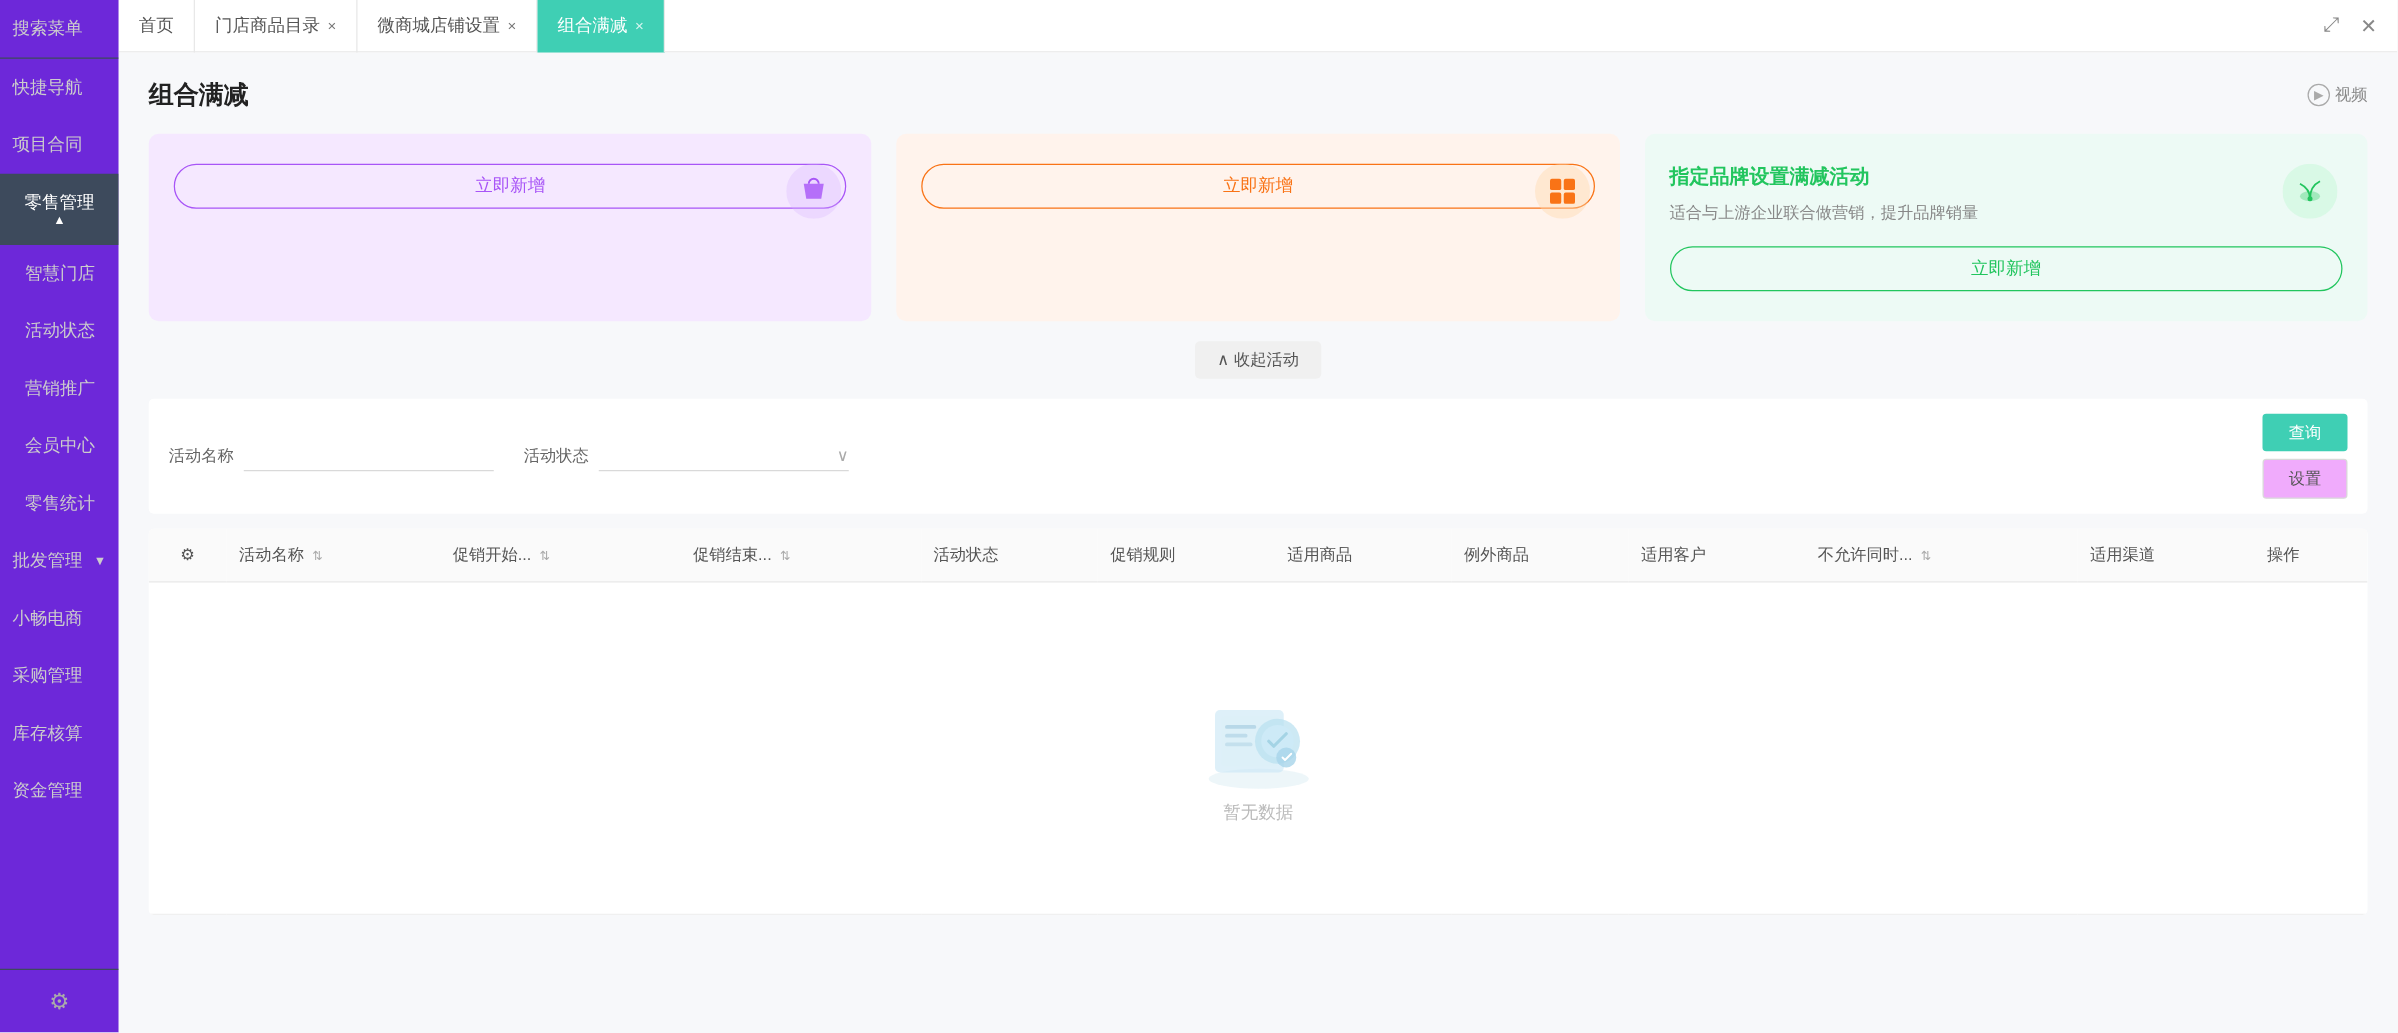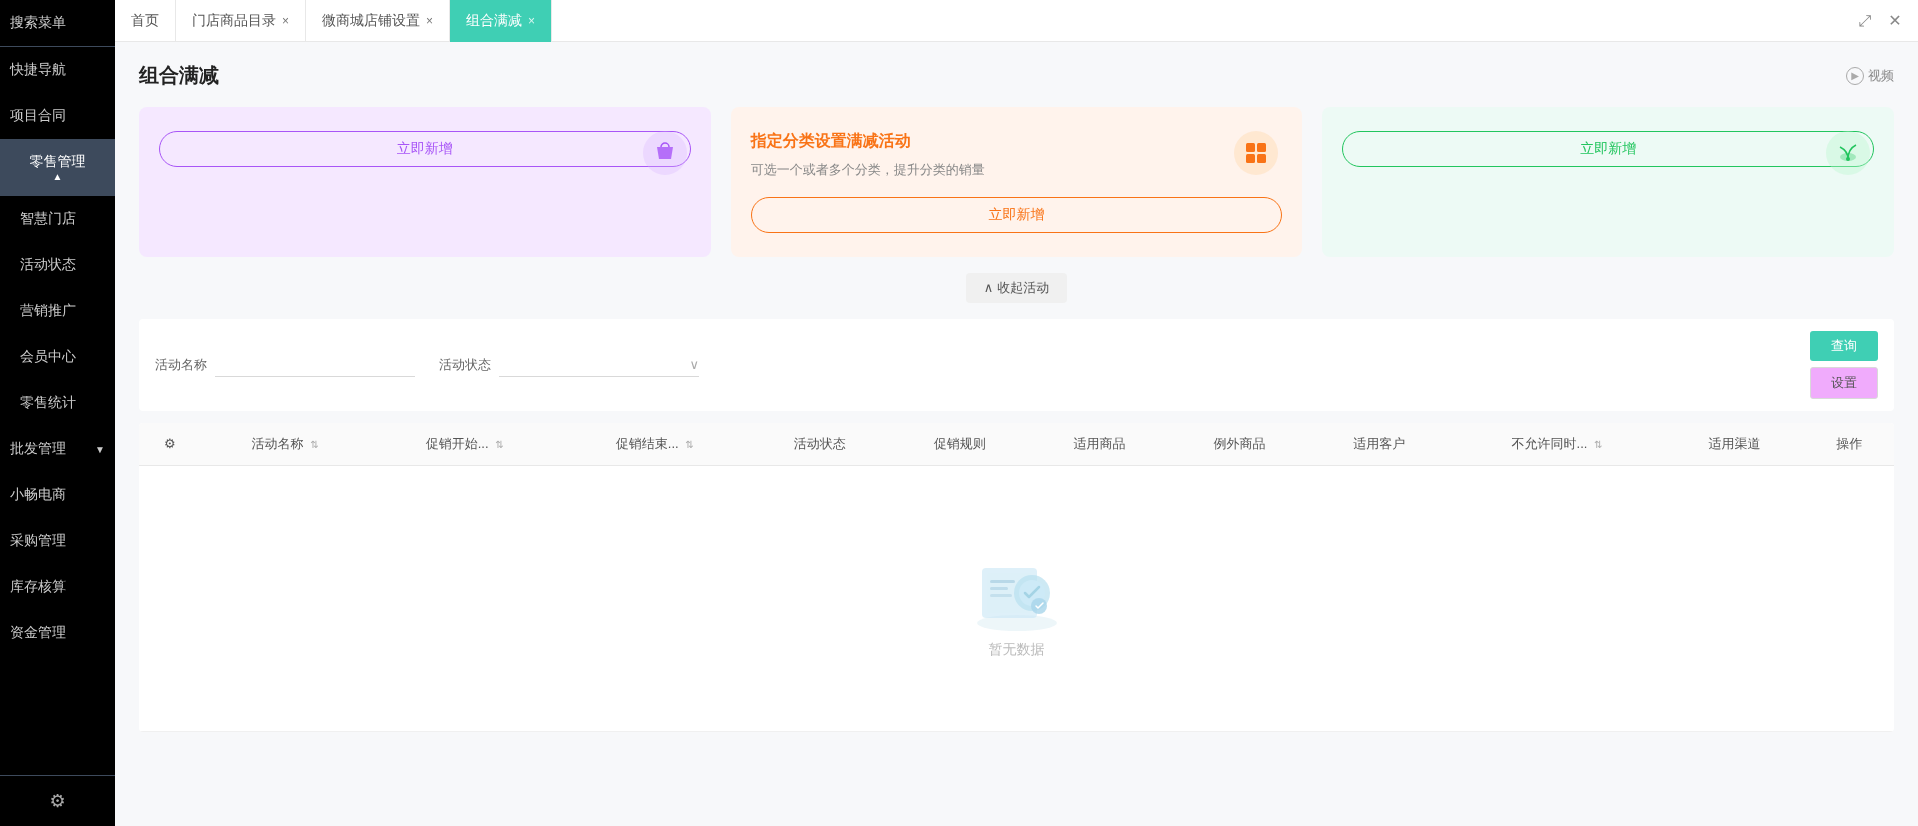--- a/index.html
+++ b/index.html
@@ -1,21 +1,21 @@
 <!DOCTYPE html>
 <html><head>
   <meta charset="utf-8">
   <style>
     * { box-sizing: border-box; margin: 0; padding: 0; }
     body { font-family: 'Microsoft YaHei', sans-serif; font-size: 14px; color: #333; display: flex; height: 826px; overflow: hidden; background: #f5f5f5; }
 
     
     .sidebar {
-      width: 115px;
-      background: #000000;
+      width: 95px;
+      background: #6d28d9;
       color: #fff;
       display: flex;
       flex-direction: column;
       flex-shrink: 0;
       height: 100%;
     }
     .sidebar-search {
       padding: 14px 10px;
       font-size: 14px;
       color: #ccc;
@@ -274,21 +274,21 @@
       font-size: 13px;
     }
     thead tr {
       background: #fafafa;
       border-bottom: 1px solid #e8e8e8;
     }
     th {
       padding: 12px 10px;
       color: #555;
       font-weight: 500;
-      text-align: center;
+      text-align: left;
       white-space: nowrap;
       border-bottom: 1px solid #e8e8e8;
     }
     th .sort-icon { color: #aaa; margin-left: 3px; font-size: 10px; }
     td {
       padding: 12px 10px;
       color: #555;
       border-bottom: 1px solid #f0f0f0;
     }
     .th-gear { text-align: center; }
@@ -409,36 +409,36 @@
       <div class="card card-orange">
         <div class="card-icon" style="font-size:40px;">
           <svg width="44" height="44" viewBox="0 0 44 44" fill="none">
             <circle cx="22" cy="22" r="22" fill="#fed7aa" opacity="0.4"></circle>
             <rect x="12" y="12" width="9" height="9" rx="1.5" fill="#f97316"></rect>
             <rect x="23" y="12" width="9" height="9" rx="1.5" fill="#f97316"></rect>
             <rect x="12" y="23" width="9" height="9" rx="1.5" fill="#f97316"></rect>
             <rect x="23" y="23" width="9" height="9" rx="1.5" fill="#f97316"></rect>
           </svg>
         </div>
-        <div>
-          <div class="card-title">指定分类设置满减活动</div>
-          <div class="card-desc">可选一个或者多个分类，提升分类的销量</div>
-        </div>
         <button class="card-btn">立即新增</button>
       </div>
 
       <div class="card card-green">
         <div class="card-icon" style="font-size:40px;">
           <svg width="44" height="44" viewBox="0 0 44 44" fill="none">
             <circle cx="22" cy="22" r="22" fill="#bbf7d0" opacity="0.4"></circle>
             <ellipse cx="22" cy="26" rx="8" ry="4" fill="#22c55e" opacity="0.3"></ellipse>
             <path d="M22 28 Q22 18 30 14" stroke="#22c55e" stroke-width="1.5" fill="none"></path>
             <path d="M22 28 Q22 20 14 16" stroke="#22c55e" stroke-width="1.5" fill="none"></path>
             <circle cx="22" cy="28" r="2" fill="#22c55e"></circle>
           </svg>
+        </div>
+        <div>
+          <div class="card-title">指定品牌设置满减活动</div>
+          <div class="card-desc">适合与上游企业联合做营销，提升品牌销量</div>
         </div>
         <button class="card-btn">立即新增</button>
       </div>
 
     </div>
 
     <div class="collapse-row">
       <button class="collapse-btn">
         <span>∧</span>
         <span>收起活动</span>

